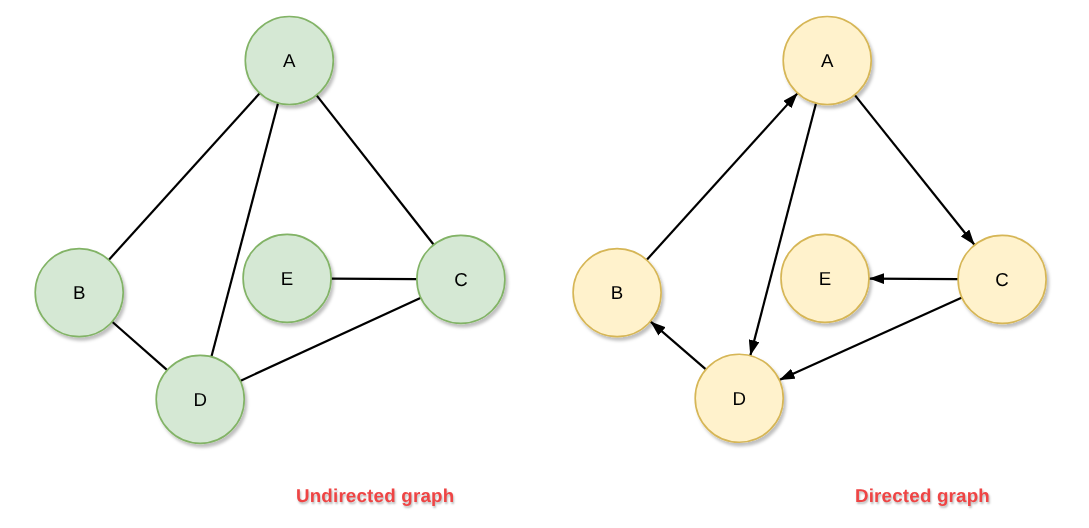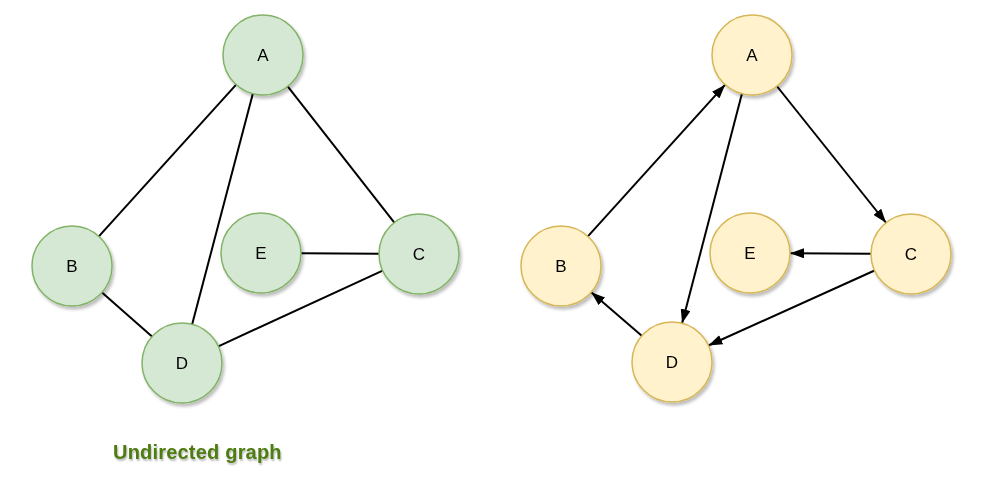--- a/index.html
+++ b/index.html
@@ -18,24 +18,24 @@
   .graph-svg {
     position: absolute;
     top: 0;
   }
   #svg-0 { left: 0; }
   #svg-1 { left: 495px; }
   .caption {
     position: absolute;
     top: 441px;
     width: 300px;
-    text-align: left;
+    text-align: right;
     font-weight: bold;
-    font-size: 20px;
-    color: #4d7c0f;
+    font-size: 17px;
+    color: #ef4444;
     text-shadow: 1px 2px 2px rgba(0,0,0,0.28);
     letter-spacing: 0.2px;
   }
   #caption-0 { left: 113px; }
   #caption-1 { left: 600px; }
 </style>
 </head>
 <body>
 
 <div class="canvas">
@@ -85,13 +85,14 @@
       <circle cx="66" cy="266" r="40" fill="#fff2cc" stroke="#d6b656" stroke-width="1.5" filter="url(#shadow-1)"></circle>
       <text x="66" y="272" text-anchor="middle" font-size="17" font-family="&quot;Liberation Sans&quot;, sans-serif" fill="#000000">B</text>
       <circle cx="255" cy="253" r="40" fill="#fff2cc" stroke="#d6b656" stroke-width="1.5" filter="url(#shadow-1)"></circle>
       <text x="255" y="259" text-anchor="middle" font-size="17" font-family="&quot;Liberation Sans&quot;, sans-serif" fill="#000000">E</text>
       <circle cx="416" cy="254" r="40" fill="#fff2cc" stroke="#d6b656" stroke-width="1.5" filter="url(#shadow-1)"></circle>
       <text x="416" y="260" text-anchor="middle" font-size="17" font-family="&quot;Liberation Sans&quot;, sans-serif" fill="#000000">C</text>
       <circle cx="177" cy="362" r="40" fill="#fff2cc" stroke="#d6b656" stroke-width="1.5" filter="url(#shadow-1)"></circle>
       <text x="177" y="368" text-anchor="middle" font-size="17" font-family="&quot;Liberation Sans&quot;, sans-serif" fill="#000000">D</text>
     </svg>
   <div id="caption-0" class="caption">Undirected graph</div>
+  <div id="caption-1" class="caption">Directed graph</div>
 </div>
 
 </body></html>

